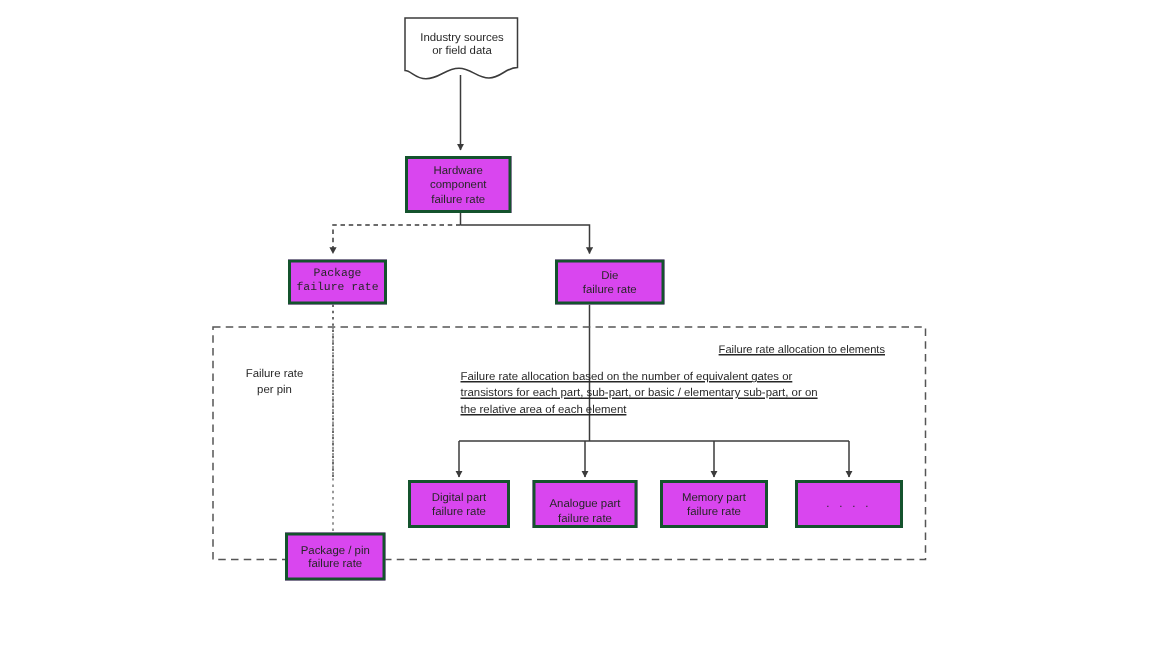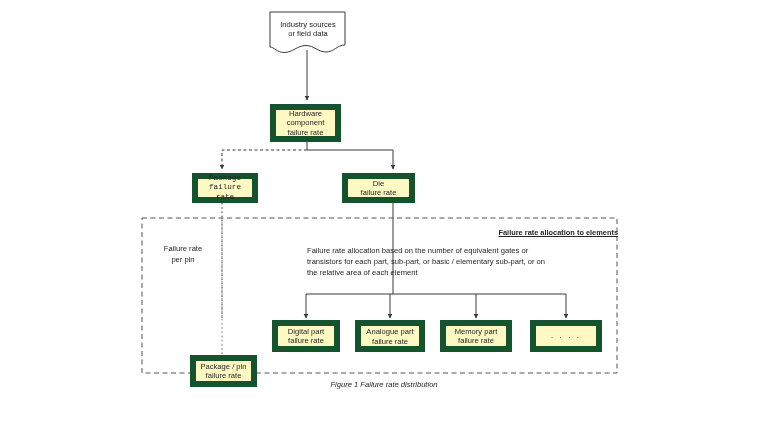--- a/index.html
+++ b/index.html
@@ -6,21 +6,21 @@
   body{
     width:768px;height:432px;background:#ffffff;
     font-family:"Liberation Sans", sans-serif;
     color:#262626;overflow:hidden;position:relative;
   }
   #stage{position:absolute;left:0;top:0;width:768px;height:356px;border-radius:25px;}
   #svg-layer{position:absolute;left:0;top:0;width:768px;height:432px;}
 
   .node{
     position:absolute;box-sizing:border-box;
-    border:6px solid #14532d;background:#fef9c3;
+    border:2px solid #14532d;background:#d946ef;
     display:flex;align-items:center;justify-content:center;
     text-align:center;line-height:1.25;
     font-size:7.6px;color:#262626;
     white-space:pre-line;
     z-index:3;
   }
   .doc-node{
     position:absolute;z-index:3;
     display:flex;align-items:flex-start;justify-content:center;
     text-align:center;line-height:1.25;font-size:7.6px;color:#262626;
@@ -93,31 +93,31 @@
     <span>Hardware
 component
 failure rate</span>
   </div>
 
   <div class="node" style="left:192px;top:173px;width:66px;height:30px;font-family:Liberation Mono, monospace;">
     <span>Package
 failure rate</span>
   </div>
 
-  <div class="node" style="left:342px;top:173px;width:73px;height:30px;">
+  <div class="node" style="left:370px;top:173px;width:73px;height:30px;">
     <span>Die
 failure rate</span>
   </div>
 
-  <div class="label-underline" style="left:408px;top:228px;width:210px;font-weight:bold;">Failure rate allocation to elements</div>
+  <div class="label-underline" style="left:380px;top:228px;width:210px;">Failure rate allocation to elements</div>
 
   <div class="free-text center" style="left:150px;top:243px;width:66px;">Failure rate
 per pin</div>
 
-  <div class="free-text" style="left:307px;top:245px;width:280px;">Failure rate allocation based on the number of equivalent gates or
+  <div class="free-text" style="left:307px;top:245px;width:280px;text-decoration:underline;">Failure rate allocation based on the number of equivalent gates or
 transistors for each part, sub-part, or basic / elementary sub-part, or on
 the relative area of each element</div>
 
   <div class="node" style="left:190px;top:320px;width:67px;height:32px;margin-top:35px;">
     <span>Package / pin
 failure rate</span>
   </div>
 
   <div class="node" style="left:272px;top:320px;width:68px;height:32px;">
     <span>Digital part
@@ -131,15 +131,14 @@
 
   <div class="node" style="left:440px;top:320px;width:72px;height:32px;">
     <span>Memory part
 failure rate</span>
   </div>
 
   <div class="node" style="left:530px;top:320px;width:72px;height:32px;">
     <span class="dots">. . . .</span>
   </div>
 
-  <div class="caption" style="top:380px;">Figure 1 Failure rate distribution</div>
 
 </div>
 
 </body></html>

